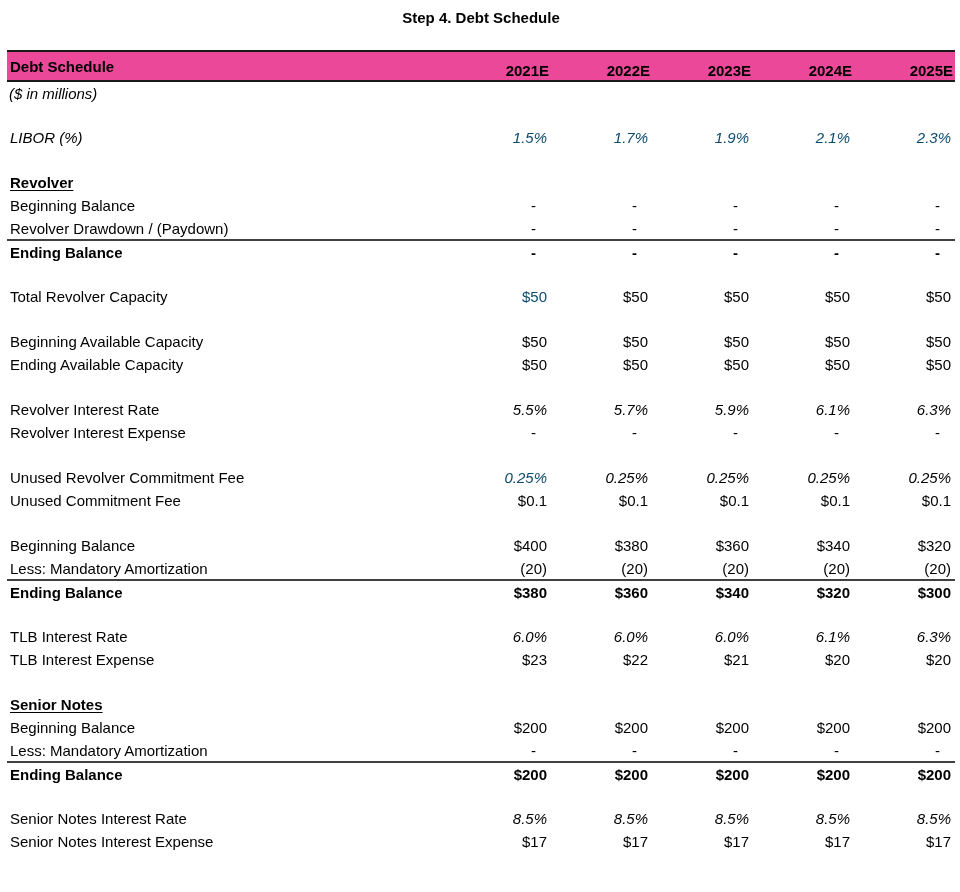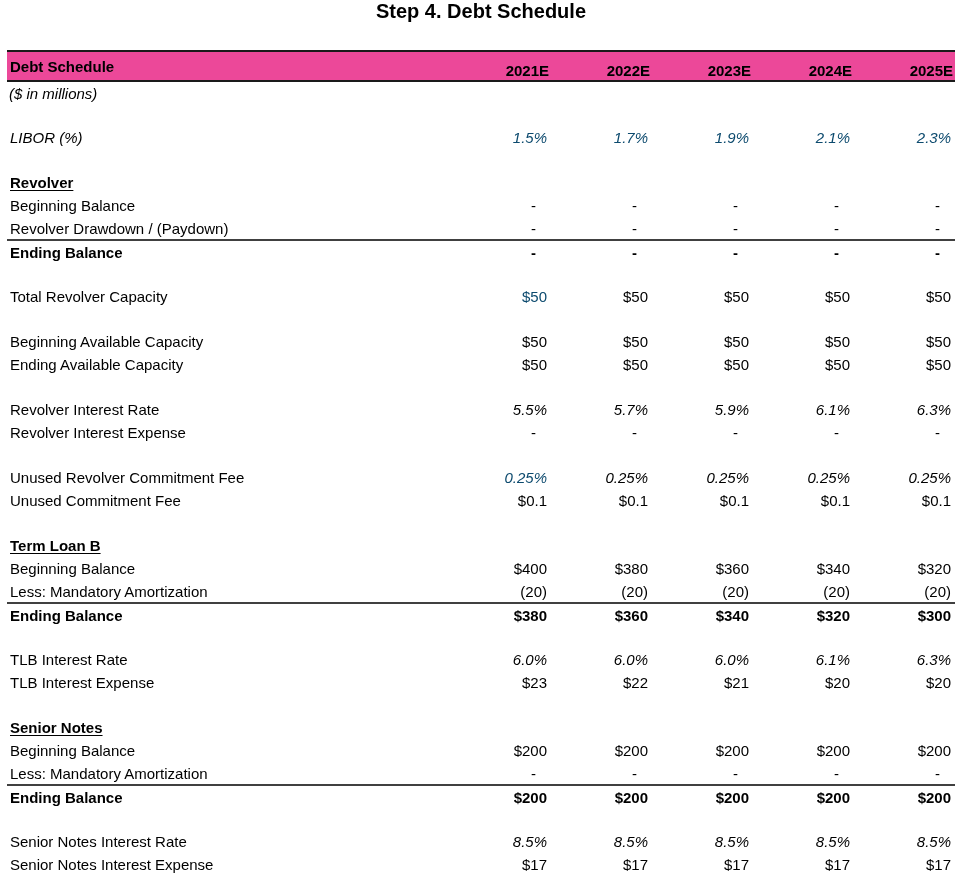--- a/index.html
+++ b/index.html
@@ -10,23 +10,24 @@
     height: 892px;
     overflow: hidden;
     font-family: "Liberation Sans", sans-serif;
     font-size: 15px;
     color: #000000;
   }
   .sheet { padding: 0 5px 0 7px; }
   .title {
     height: 50px;
     box-sizing: border-box;
+    padding-top: 9px;
     text-align: center;
     font-weight: bold;
-    font-size: 20px;
+    font-size: 15px;
   }
   table {
     width: 948px;
     border-collapse: collapse;
     table-layout: fixed;
   }
   col.c-label { width: 443px; }
   col.c-data  { width: 101px; }
   tr.head {
     height: 30px;
@@ -214,28 +215,20 @@
           <td class="label">Unused Commitment Fee</td>
           <td class="val">$0.1</td>
           <td class="val">$0.1</td>
           <td class="val">$0.1</td>
           <td class="val">$0.1</td>
           <td class="val">$0.1</td>
         </tr>
         <tr class="blank">
           <td colspan="6"></td>
         </tr>
-        <tr class="section">
-          <td class="label">Term Loan B</td>
-          <td class="val"></td>
-          <td class="val"></td>
-          <td class="val"></td>
-          <td class="val"></td>
-          <td class="val"></td>
-        </tr>
         <tr>
           <td class="label">Beginning Balance</td>
           <td class="val">$400</td>
           <td class="val">$380</td>
           <td class="val">$360</td>
           <td class="val">$340</td>
           <td class="val">$320</td>
         </tr>
         <tr class="underline">
           <td class="label">Less: Mandatory Amortization</td>

